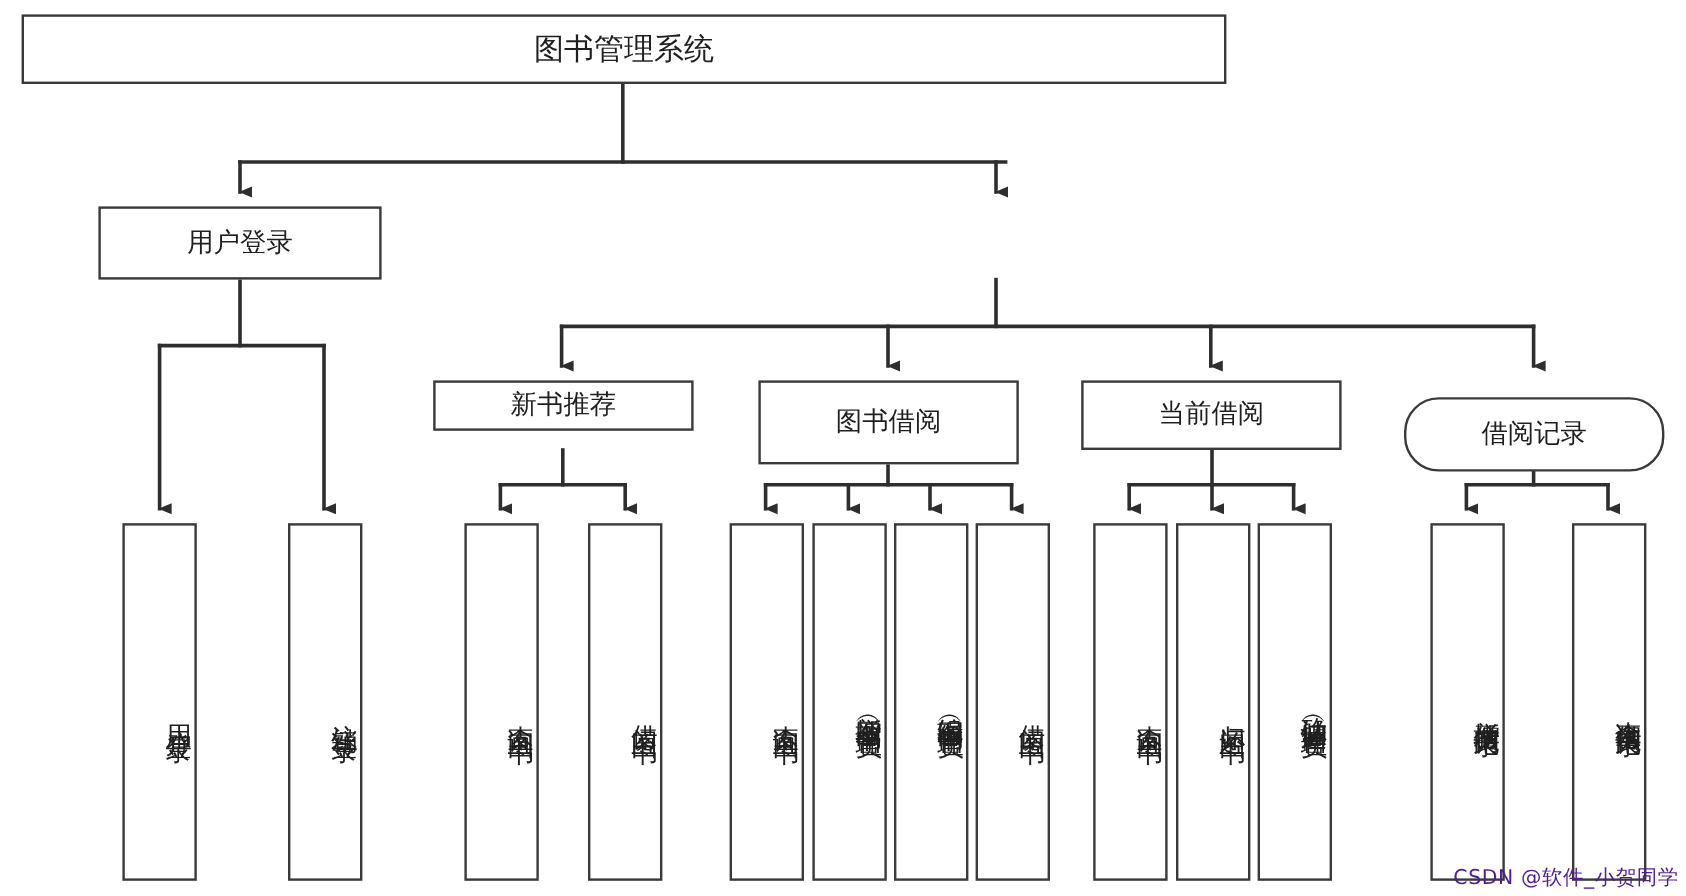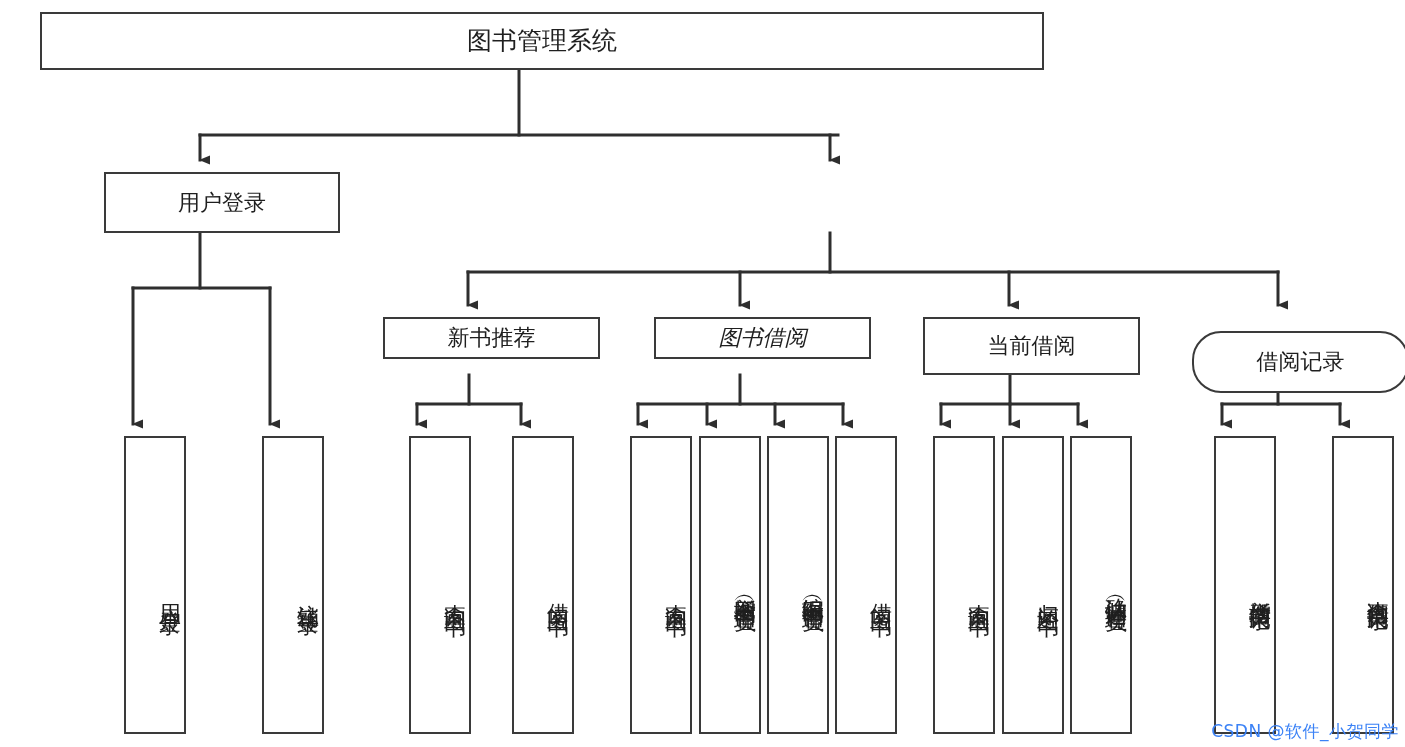--- a/index.html
+++ b/index.html
@@ -26,21 +26,20 @@
     position:absolute;
     box-sizing:border-box;
     background:#ffffff;
     border:2.5px solid #3a3a3a;
     display:flex;
     align-items:center;
     justify-content:center;
     text-align:center;
     color:#1f1f1f;
     line-height:1.25;
-    margin-left:22px;
   }
   .node.root{
     font-size:25px;
   }
   .node.lvl2{
     font-size:22px;
   }
   .node.lvl3{
     font-size:22px;
   }
@@ -55,21 +54,21 @@
   }
   .node.leaf.tall{
     padding-top:8px;
     letter-spacing:2px;
   }
   .watermark{
     position:absolute;
     right:6px;
     bottom:4px;
     font-size:17px;
-    color:#3b82f6;
+    color:#4c1d95;
     white-space:nowrap;
     letter-spacing:0.5px;
   }
 </style>
 </head>
 <body>
 
 <div id="canvas">
 
   <svg id="wires" viewBox="0 0 1405 747" xmlns="http://www.w3.org/2000/svg">
@@ -128,21 +127,21 @@
 
   <div class="node lvl2" style="left:82px; top:172px; width:236px; height:61px;">
     <span>用户登录</span>
   </div>
 
 
   <div class="node lvl3" style="left:361px; top:317px; width:217px; height:42px;">
     <span>新书推荐</span>
   </div>
 
-  <div class="node lvl3" style="left:632px; top:317px; width:217px; height:42px;font-style:italic;">
+  <div class="node lvl3" style="left:632px; top:317px; width:217px; height:70px;">
     <span>图书借阅</span>
   </div>
 
   <div class="node lvl3" style="left:901px; top:317px; width:217px; height:58px;">
     <span>当前借阅</span>
   </div>
 
   <div class="node lvl3" style="left:1170px; top:331px; width:217px; height:62px;border-radius:29px;">
     <span>借阅记录</span>
   </div>

